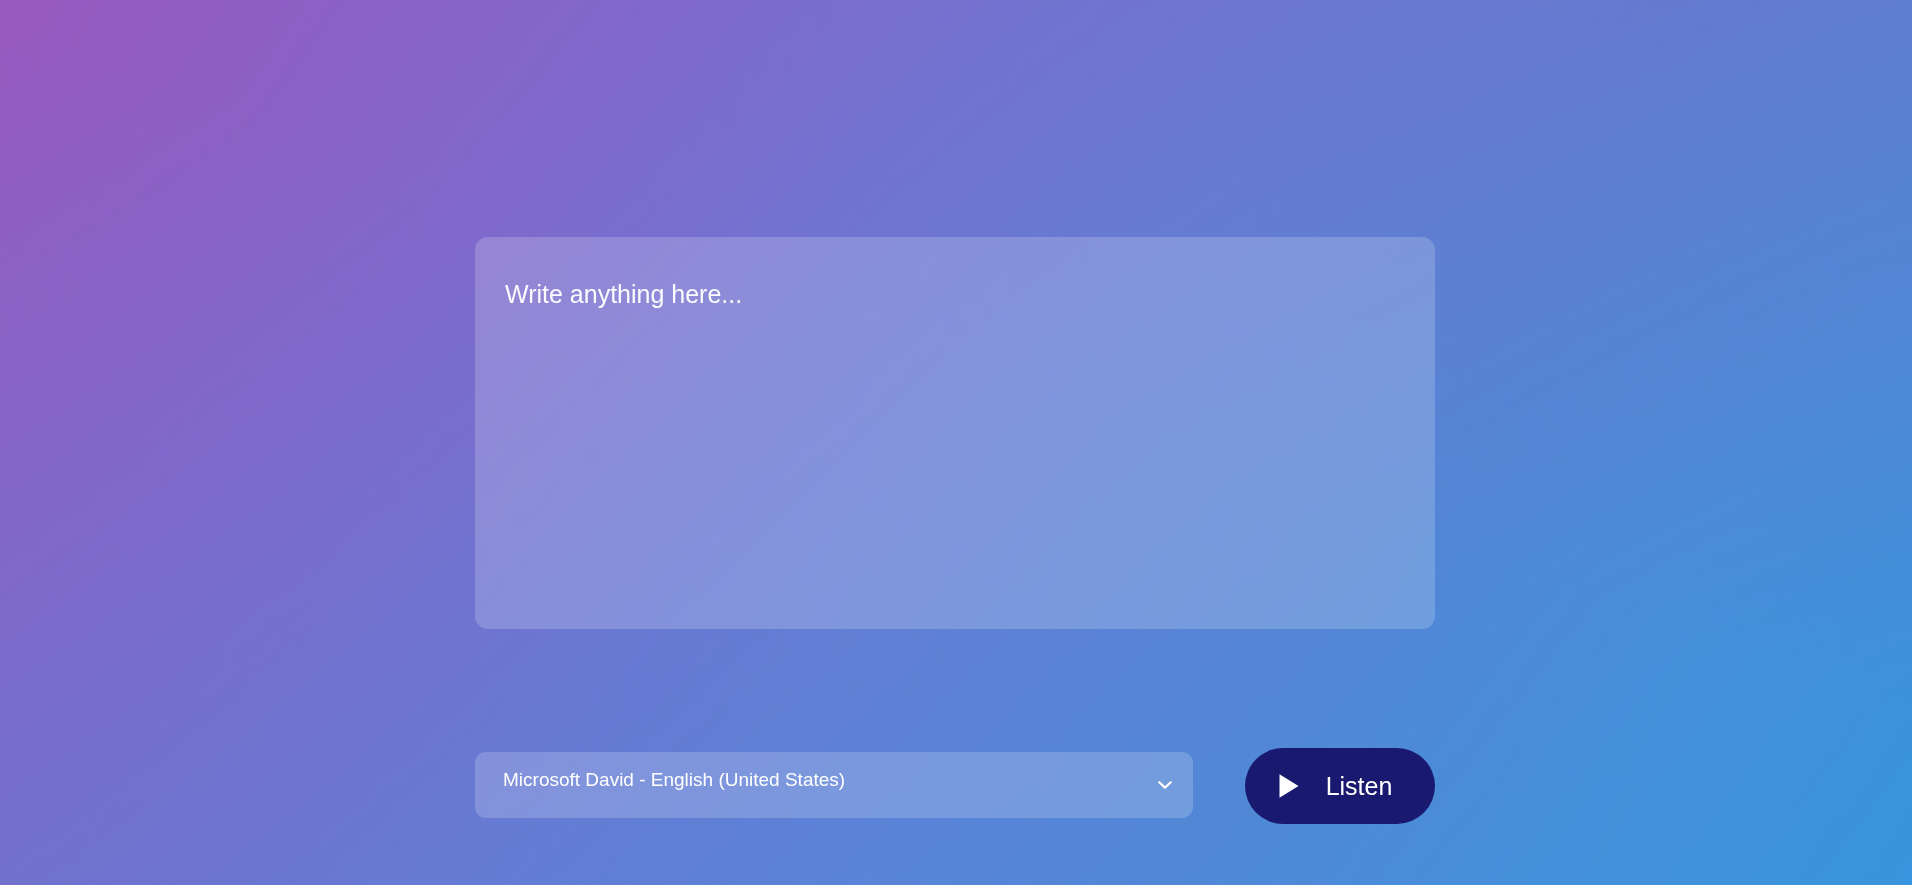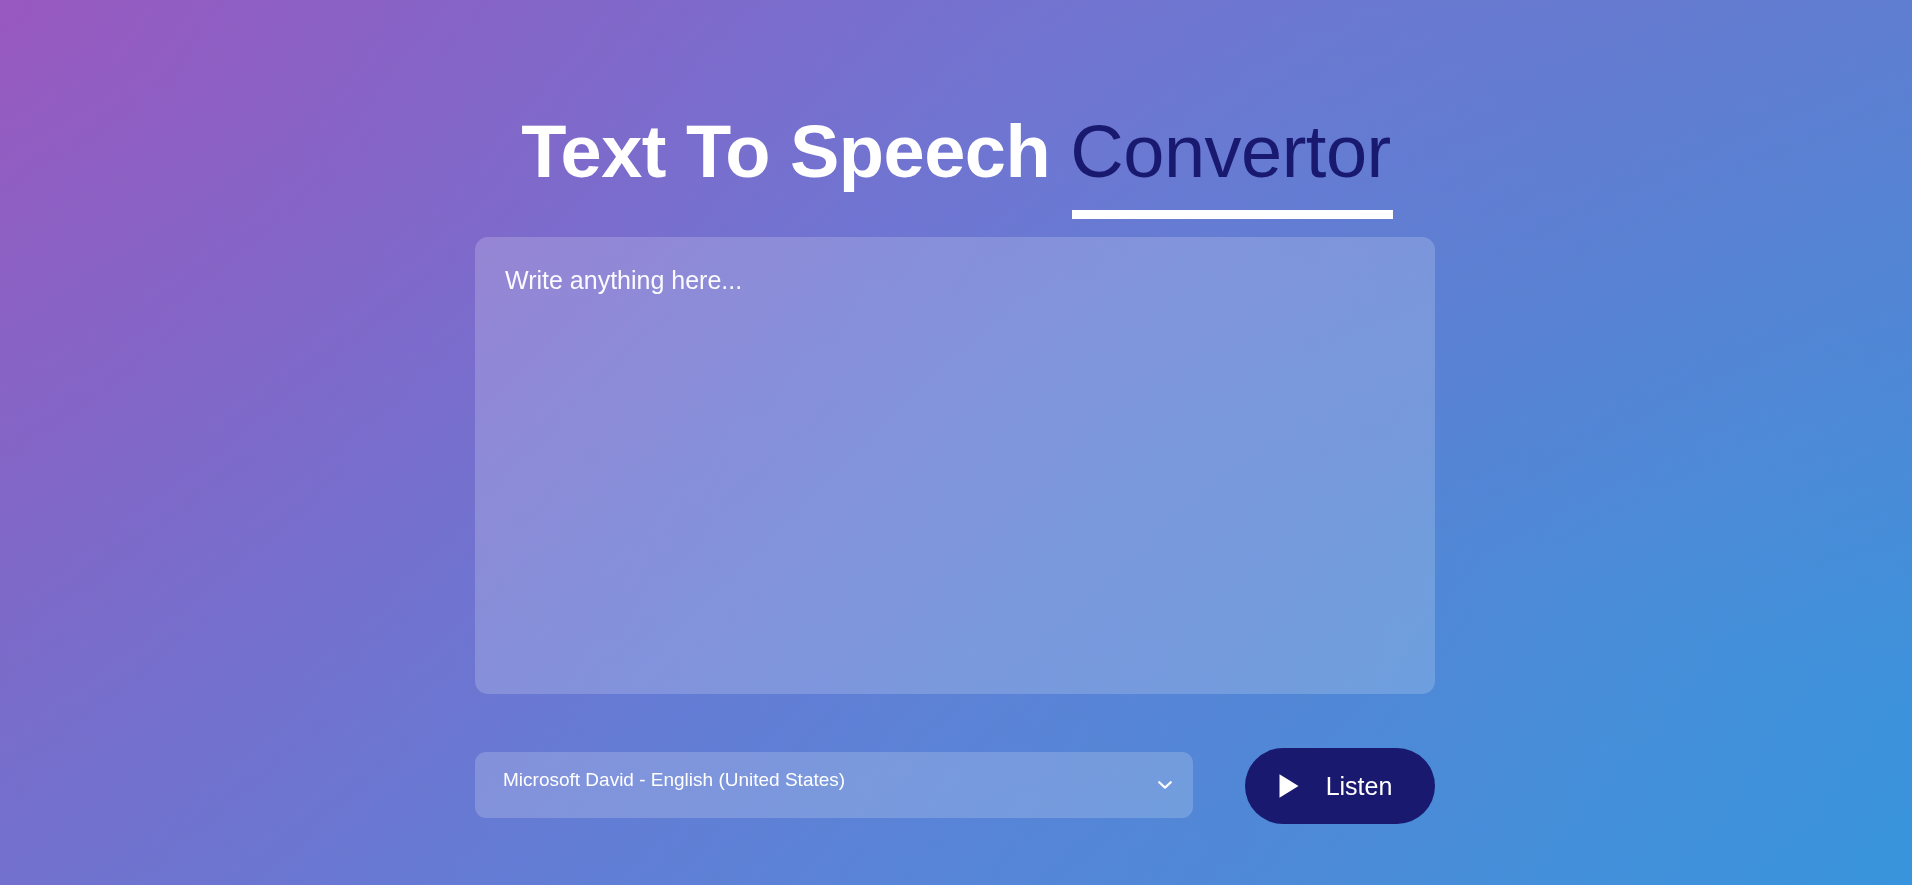--- a/index.html
+++ b/index.html
@@ -71,26 +71,26 @@
     height: 9px;
     background: #ffffff;
   }
 
   
   .editor {
     position: absolute;
     left: 475px;
     top: 237px;
     width: 960px;
-    height: 457px;
+    height: 392px;
     box-sizing: border-box;
     background: rgba(255, 255, 255, 0.185);
     border: none;
     border-radius: 13px;
-    padding: 26px 30px;
+    padding: 40px 30px;
     color: #15803d;
     font-family: "Liberation Sans", sans-serif;
     font-size: 25px;
     line-height: 34px;
     resize: none;
     outline: none;
     overflow: hidden;
   }
   .editor::placeholder {
     color: rgba(255, 255, 255, 0.96);
@@ -177,23 +177,20 @@
     line-height: 1;
   }
 </style>
 </head>
 <body>
 
 <div class="page">
 
   <div class="bg-tint"></div>
 
-  <h1 class="title">
-    <span class="title-strong">Text To Speech</span><span class="title-strong"> </span><span class="title-accent"><span>Convertor</span><span class="title-underline"></span></span>
-  </h1>
 
   <textarea class="editor" placeholder="Write anything here..." style=""></textarea>
 
   <div class="controls">
 
     <div class="voice-select-wrap">
       <select class="voice-select">
         <option>Microsoft David - English (United States)</option>
       </select>
       <svg class="select-chevron" viewBox="0 0 16 16" fill="none" aria-hidden="true">

